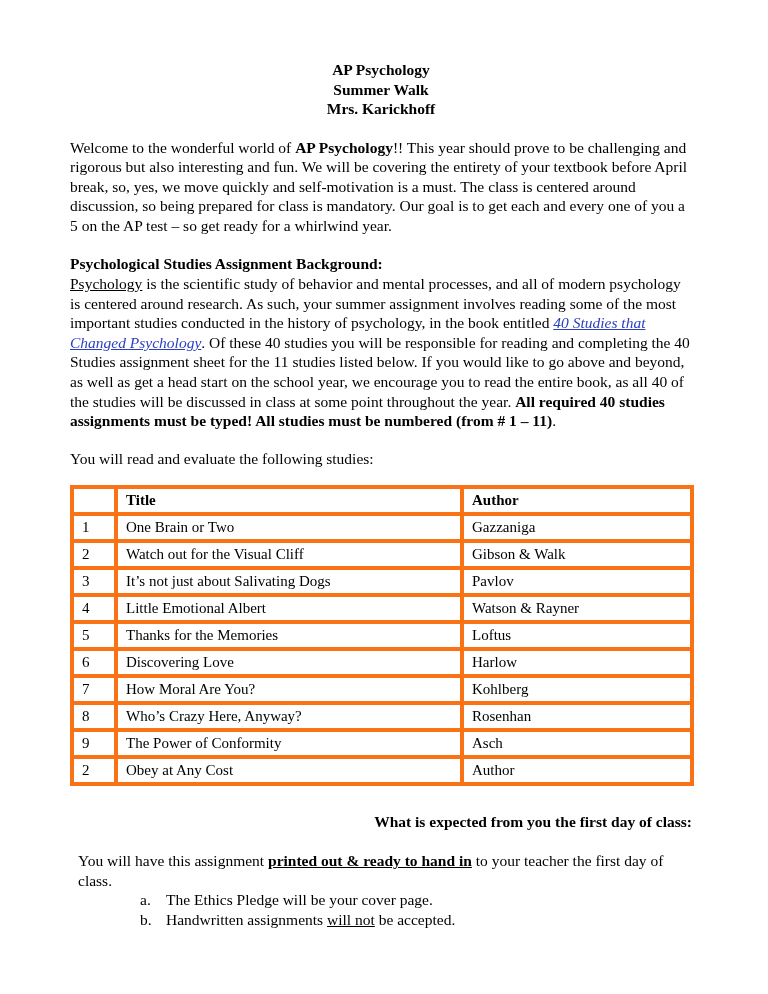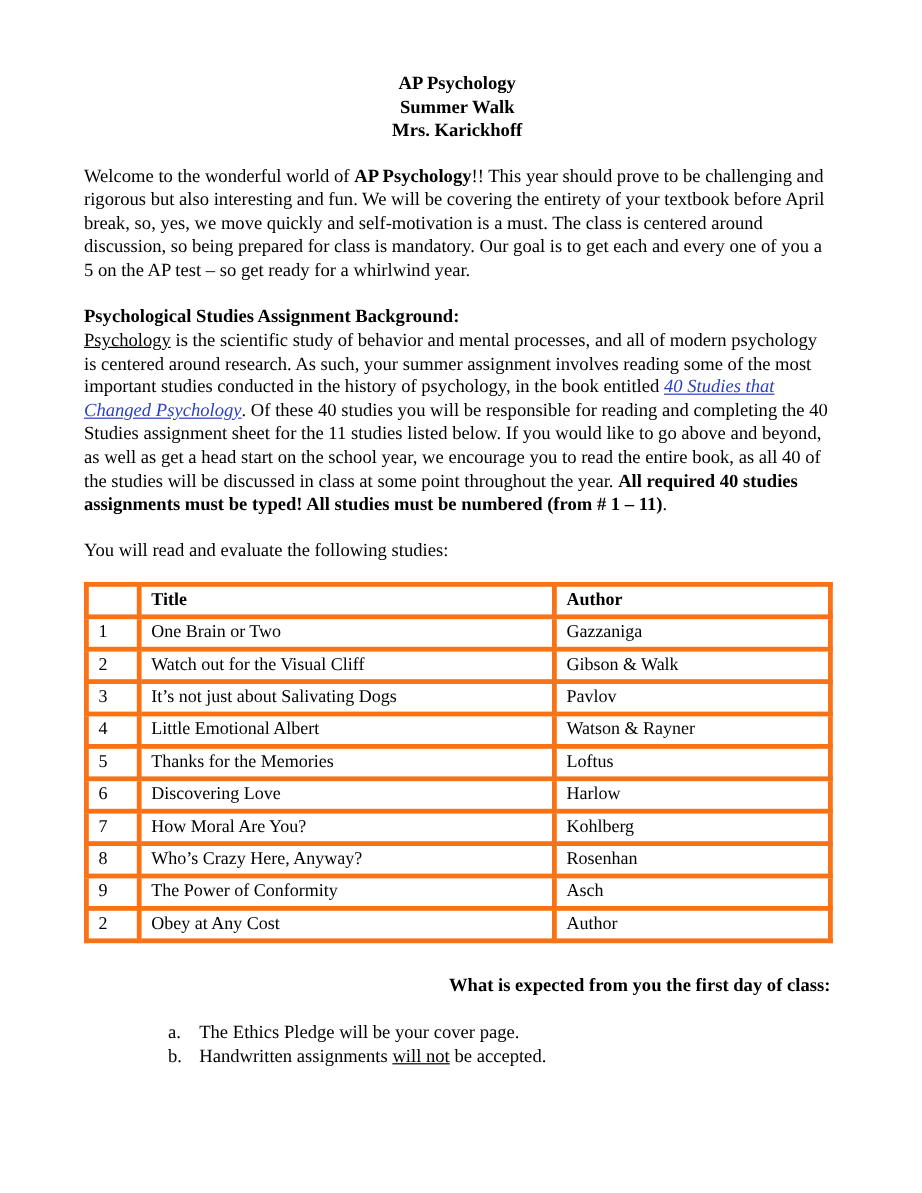--- a/index.html
+++ b/index.html
@@ -224,20 +224,21 @@
         </tr>
       </tbody>
     </table>
 
     <div class="tbl-gap-bottom"></div>
 
     <div class="expect-heading">What is expected from you the first day of class:</div>
 
     <div class="expect-gap"></div>
 
+    <p class="handin-line"><span>You will have this assignment </span><span class="bu">printed out &amp; ready to hand in</span><span> to your teacher the first day of class.</span></p>
 
     <ol class="alpha">
       <li><span class="marker">a.</span><span>The Ethics Pledge will be your cover page.</span><span class="u"></span><span></span></li>
       <li><span class="marker">b.</span><span>Handwritten assignments </span><span class="u">will not</span><span> be accepted.</span></li>
     </ol>
 
   </div>
 </div>
 
 </body></html>

